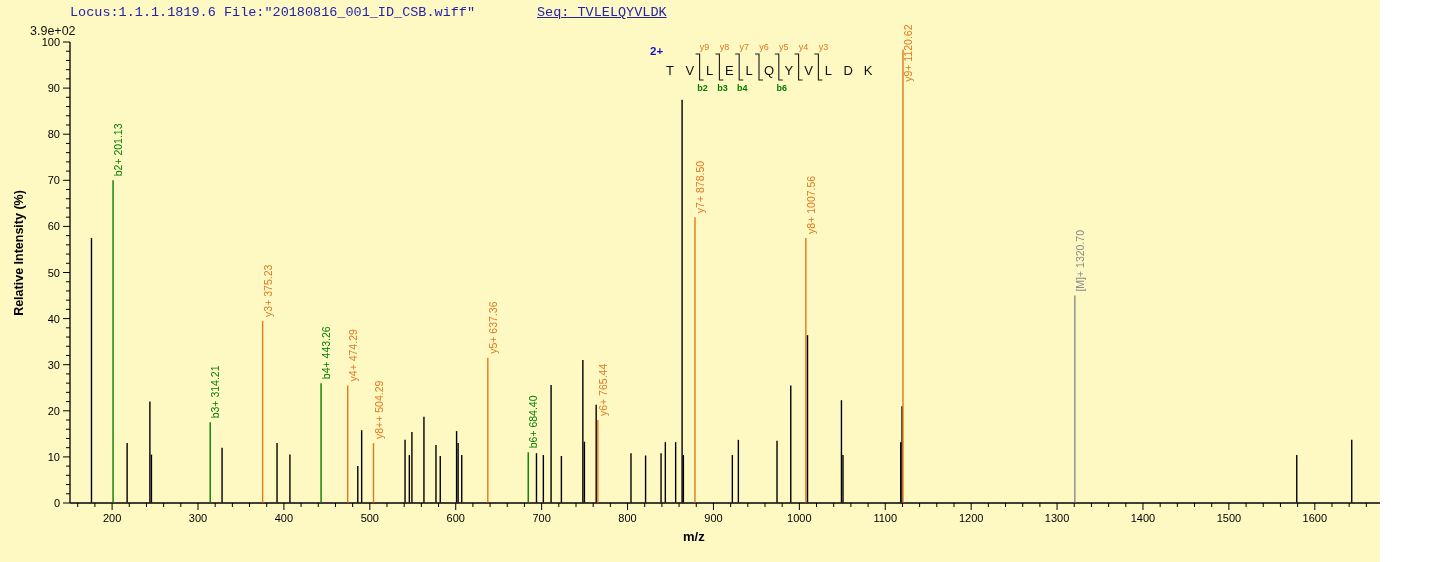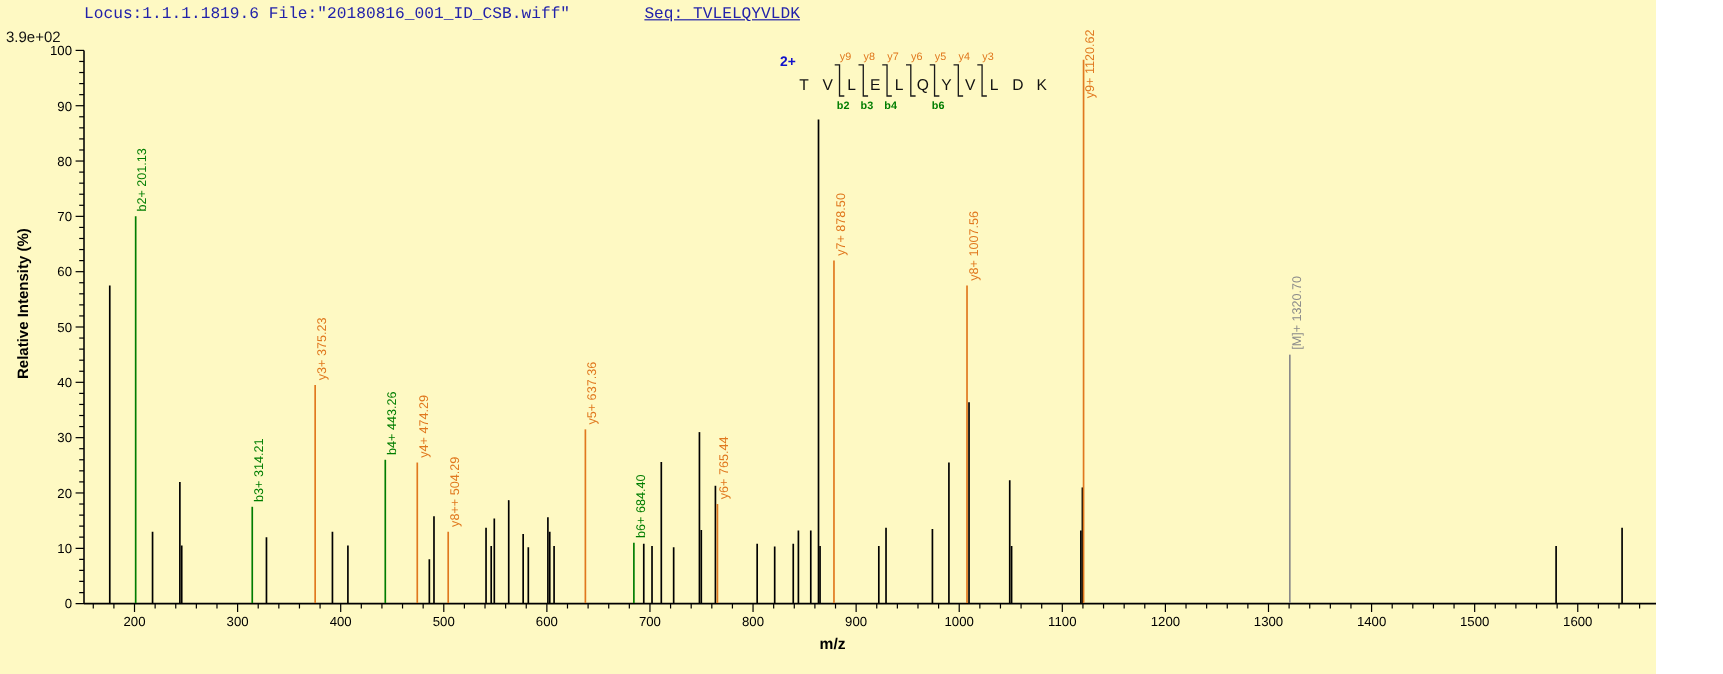--- a/index.html
+++ b/index.html
@@ -11,21 +11,21 @@
     overflow:hidden;
   }
   .hdr{
     position:absolute;top:5px;left:0;width:100%;
     font-family:"Liberation Mono","DejaVu Sans Mono",monospace;
     font-size:13.5px;color:#2222aa;white-space:pre;
   }
   .hdr .locus{position:absolute;left:70px;top:0;}
   .hdr .seq{position:absolute;left:537px;top:0;text-decoration:underline;}
   .maxint{
-    position:absolute;left:5px;top:24px;
+    position:absolute;left:30px;top:24px;
     font-size:12.5px;color:#111;
   }
   svg{position:absolute;left:0;top:0;}
   text{font-family:"Liberation Sans",sans-serif;}
 </style>
 </head>
 <body>
 
 <div class="canvas">
   <div class="hdr">

